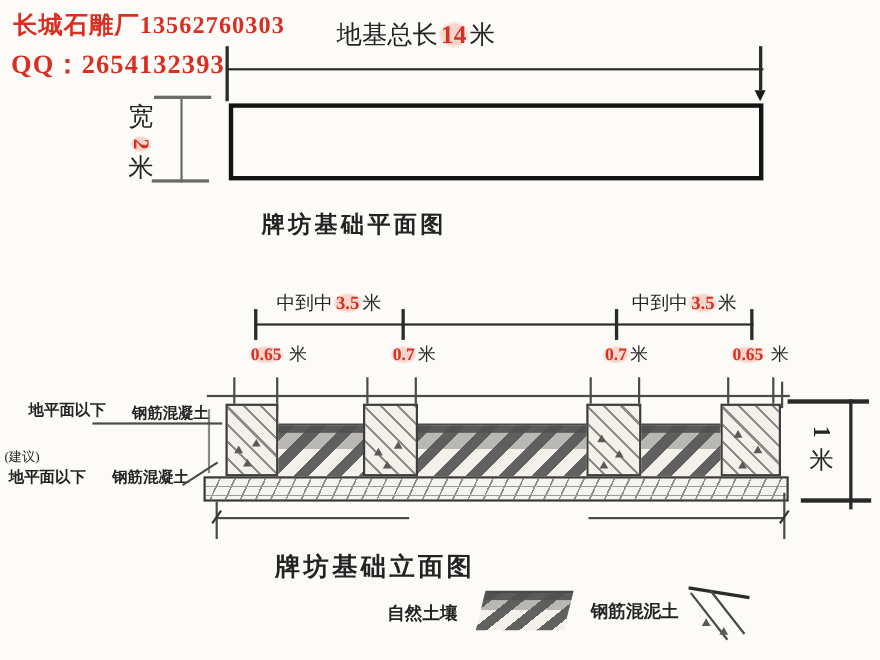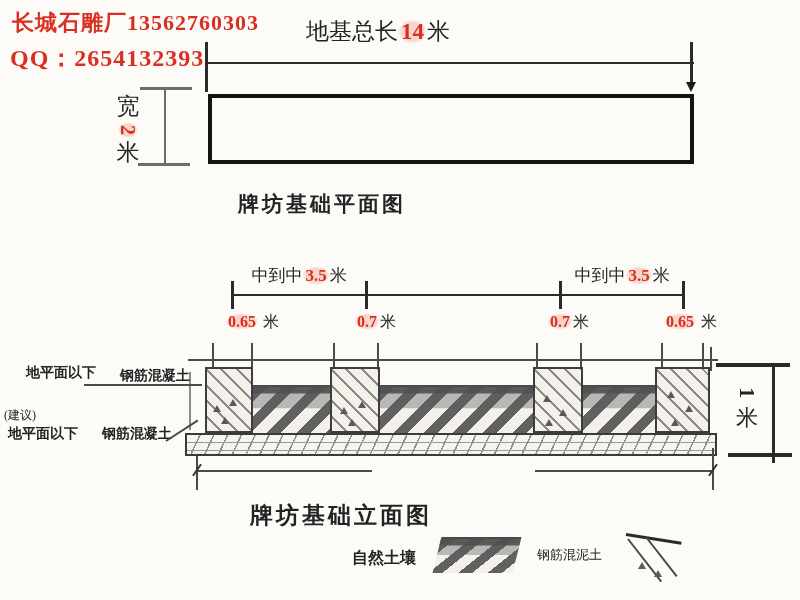--- a/index.html
+++ b/index.html
@@ -155,21 +155,21 @@
   <div class="abs mid" style="left:535px;top:470px;width:177px;height:2px;"></div>
   <div class="abs mid" style="left:196px;top:456px;width:2px;height:34px;"></div>
   <div class="abs mid" style="left:712px;top:448px;width:2px;height:42px;"></div>
   <div class="abs slash" style="left:190px;top:469px;"></div>
   <div class="abs slash" style="left:706px;top:469px;"></div>
 
   <div class="abs cap" style="left:250px;top:500px;font-size:23px;">牌坊基础立面图</div>
 
   <div class="abs" style="left:352px;top:548px;font-size:16px;font-weight:bold;">自然土壤</div>
   <div class="abs soil" style="left:437px;top:537px;width:80px;height:36px;transform:skewX(-14deg);"></div>
-  <div class="abs" style="left:537px;top:546px;font-size:13px;font-weight:normal;">钢筋混泥土</div>
+  <div class="abs" style="left:537px;top:546px;font-size:16px;font-weight:bold;">钢筋混泥土</div>
   <div class="abs" style="left:626px;top:530px;width:54px;height:50px;">
     <span class="abs ink" style="left:0;top:3px;width:56px;height:3px;transform:rotate(9deg);transform-origin:left center;"></span>
     <span class="abs mid" style="left:2px;top:8px;width:54px;height:2px;transform:rotate(52deg);transform-origin:left center;"></span>
     <span class="abs mid" style="left:20px;top:6px;width:50px;height:2px;transform:rotate(52deg);transform-origin:left center;"></span>
     <span class="tri" style="left:12px;top:32px;"></span>
     <span class="tri" style="left:28px;top:40px;"></span>
   </div>
 
 </div>
 

